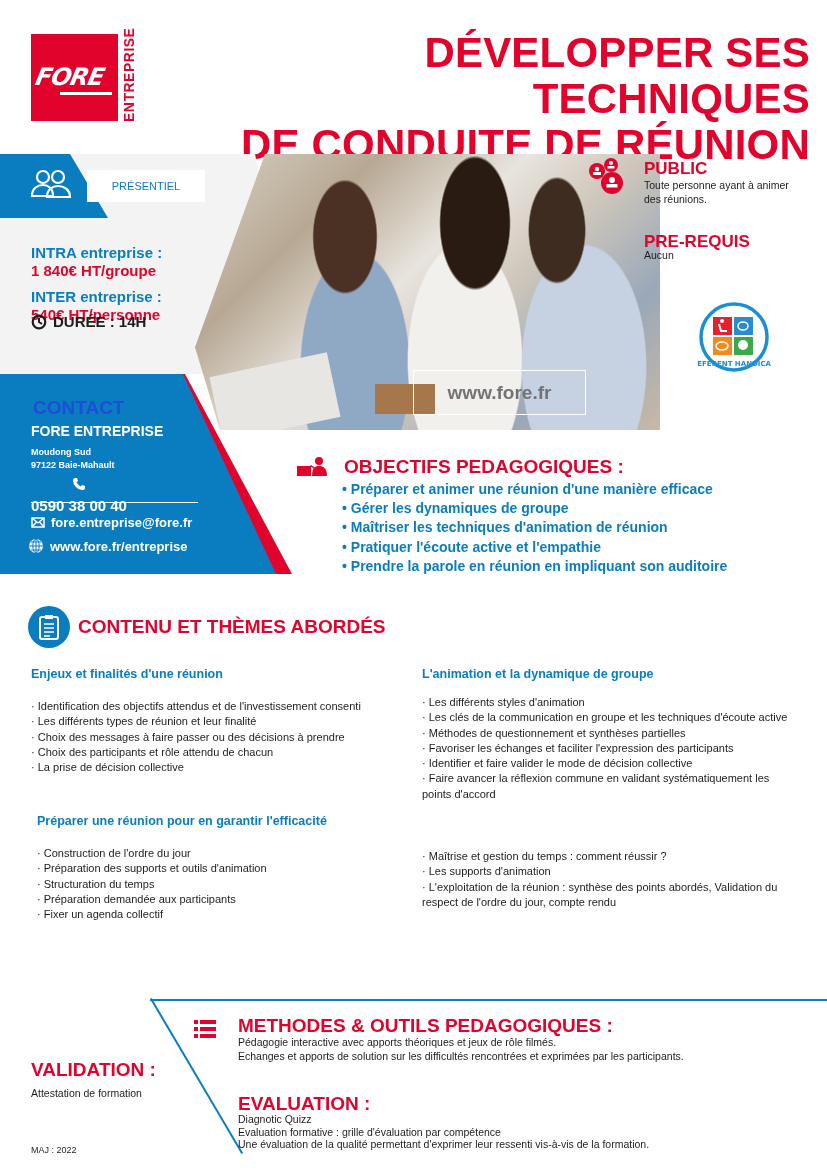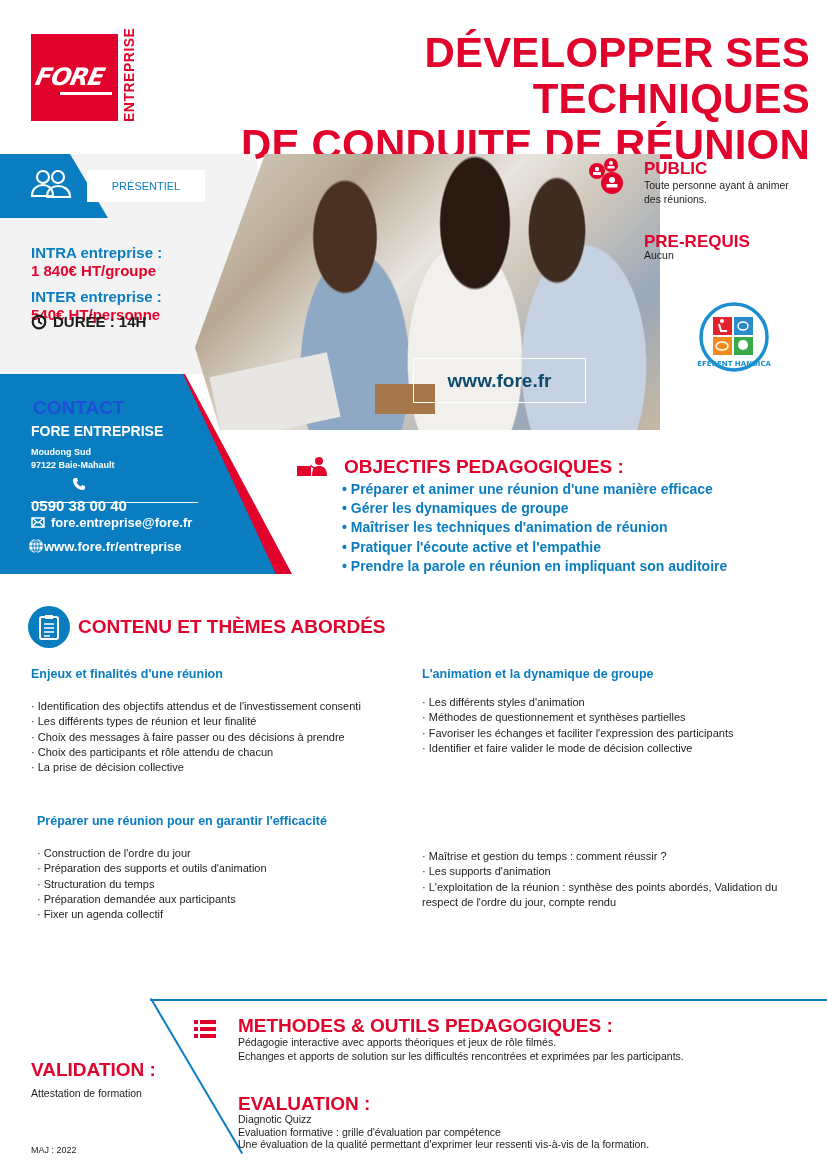--- a/index.html
+++ b/index.html
@@ -12,42 +12,42 @@
     .logo-text { left: 36px; top: 63px; color: #fff; font-family: "DejaVu Sans", sans-serif; font-weight: bold; font-style: italic; font-size: 24px; letter-spacing: -1px; transform: skewX(-12deg); }
     .logo-underline { left: 60px; top: 92px; width: 52px; height: 3px; background: #fff; }
     .logo-vertical { left: 121px; top: 122px; transform-origin: left top; transform: rotate(-90deg); color: #e2032d; font-family: "Liberation Sans", sans-serif; font-size: 14px; font-weight: 600; letter-spacing: 0.5px; width: 88px; }
     .title { left: 150px; top: 30px; width: 660px; color: #e2032d; font-family: "Liberation Sans", sans-serif; font-weight: bold; font-size: 42px; line-height: 46px; text-align: right; letter-spacing: 0.2px; }
 
     
     .photo { left: 195px; top: 154px; width: 465px; height: 276px; overflow: hidden;
       clip-path: polygon(70px 0, 100% 0, 100% 100%, 25px 100%, 0 70%, 70px 0);
       background: linear-gradient(135deg, #d9d2c6 0%, #b7a893 25%, #e8e4de 45%, #cfc7bb 60%, #9aa8b9 80%, #c8b9a4 100%); }
     .photo-wrap { left: 195px; top: 154px; width: 465px; height: 276px; clip-path: polygon(70px 0, 100% 0, 100% 100%, 25px 100%, 0 70%, 70px 0); overflow: hidden; }
-    .web-box { left: 413px; top: 358px; width: 173px; height: 45px; border: 1.5px solid #ffffff; display: flex; align-items: center; justify-content: center; color: #0c4a6e; font-weight: bold; font-size: 19px; font-family: "Liberation Sans", sans-serif; }
+    .web-box { left: 413px; top: 370px; width: 173px; height: 45px; border: 1.5px solid #ffffff; display: flex; align-items: center; justify-content: center; color: #737373; font-weight: bold; font-size: 19px; font-family: "Liberation Sans", sans-serif; }
 
     
     .left-bg { left: 0; top: 154px; width: 300px; height: 220px; background: #f3f3f3; clip-path: polygon(0 0, 255px 0, 300px 100%, 0 100%); }
     .blue-tri { left: 0; top: 154px; width: 108px; height: 64px; background: #0a7dc1; clip-path: polygon(0 0, 70px 0, 108px 100%, 0 100%); }
     .people-icon { left: 30px; top: 168px; width: 42px; height: 32px; }
     .presentiel-box { left: 87px; top: 170px; width: 118px; height: 32px; background: #ffffff; display:flex; align-items:center; justify-content:center; color: #0a7dc1; font-size: 11px; font-family: "Liberation Sans", sans-serif; }
     .price { left: 31px; font-family: "Liberation Sans", sans-serif; font-weight: bold; font-size: 15px; line-height: 18px; }
     .price.blue { color: #0a7dc1; }
     .price.red { color: #e2032d; }
     .duree { left: 31px; top: 313px; font-family: "Liberation Sans", sans-serif; font-weight: bold; font-size: 15px; color: #1d1d1b; display:flex; align-items:center; gap: 6px; }
 
     
     .contact-red { left: 0; top: 374px; width: 292px; height: 200px; background: #e2032d; clip-path: polygon(0 0, 185px 0, 292px 100%, 0 100%); }
     .contact-blue { left: 0; top: 374px; width: 276px; height: 200px; background: #0a7dc1; clip-path: polygon(0 0, 183px 0, 276px 100%, 0 100%); }
     .contact-title { left: 33px; top: 397px; color: #1d4ed8; font-family: "Liberation Sans", sans-serif; font-weight: bold; font-size: 19px; }
     .contact-org { left: 31px; top: 423px; color: #fff; font-family: "Liberation Sans", sans-serif; font-weight: bold; font-size: 14px; }
     .contact-addr { left: 31px; top: 446px; color: #fff; font-size: 9px; line-height: 13px; font-family: "Liberation Sans", sans-serif; font-weight: bold; }
     .contact-phone { left: 31px; top: 477px; color: #fff; font-family: "Liberation Sans", sans-serif; font-weight: bold; font-size: 15px; display:flex; align-items:center; gap:6px;flex-direction:column; }
     .contact-line { left: 31px; top: 502px; width: 167px; height: 1px; background: #ffffff; }
     .contact-mail { left: 31px; top: 515px; color:#fff; font-family: "Liberation Sans", sans-serif; font-weight: bold; font-size: 13px; display:flex; align-items:center; gap:6px; }
-    .contact-web { left: 28px; top: 538px; color:#fff; font-family: "Liberation Sans", sans-serif; font-weight: bold; font-size: 13px; display:flex; align-items:center; gap:0; }
+    .contact-web { left: 28px; top: 538px; color:#fff; font-family: "Liberation Sans", sans-serif; font-weight: bold; font-size: 13px; display:flex; align-items:center; gap:6px; }
 
     
     .public-icon { left: 588px; top: 157px; width: 40px; height: 40px; }
     .sec-title-red { color: #e2032d; font-family: "Liberation Sans", sans-serif; font-weight: bold; }
     .public-title { left: 644px; top: 159px; font-size: 17px; }
     .public-text { left: 644px; top: 178px; font-size: 10.5px; line-height: 14px; width: 160px; color: #1d1d1b; font-family: "Liberation Sans", sans-serif; }
     .prereq-title { left: 644px; top: 232px; font-size: 17px; }
     .prereq-text { left: 644px; top: 249px; font-size: 10.5px; color: #1d1d1b; font-family: "Liberation Sans", sans-serif; }
     .badge { left: 697px; top: 300px; width: 74px; height: 74px; }
 
@@ -232,23 +232,25 @@
     <li>· Structuration du temps</li>
     <li>· Préparation demandée aux participants</li>
     <li>· Fixer un agenda collectif</li>
   </ul>
 </div>
 
 <div class="abs col" style="left:422px;top:667px;">
   <div class="sub-title">L'animation et la dynamique de groupe</div>
   <ul class="bullets" style="margin-top:14px;">
     <li>· Les différents styles d'animation</li>
+    <li>· Les clés de la communication en groupe et les techniques d'écoute active</li>
     <li>· Méthodes de questionnement et synthèses partielles</li>
     <li>· Favoriser les échanges et faciliter l'expression des participants</li>
     <li>· Identifier et faire valider le mode de décision collective</li>
+    <li>· Faire avancer la réflexion commune en validant systématiquement les points d'accord</li>
   </ul>
 </div>
 
 <div class="abs col" style="left:422px;top:835px;">
   <ul class="bullets" style="margin-top:14px;">
     <li>· Maîtrise et gestion du temps : comment réussir ?</li>
     <li>· Les supports d'animation</li>
     <li>· L'exploitation de la réunion : synthèse des points abordés, Validation du respect de l'ordre du jour, compte  rendu</li>
   </ul>
 </div>

